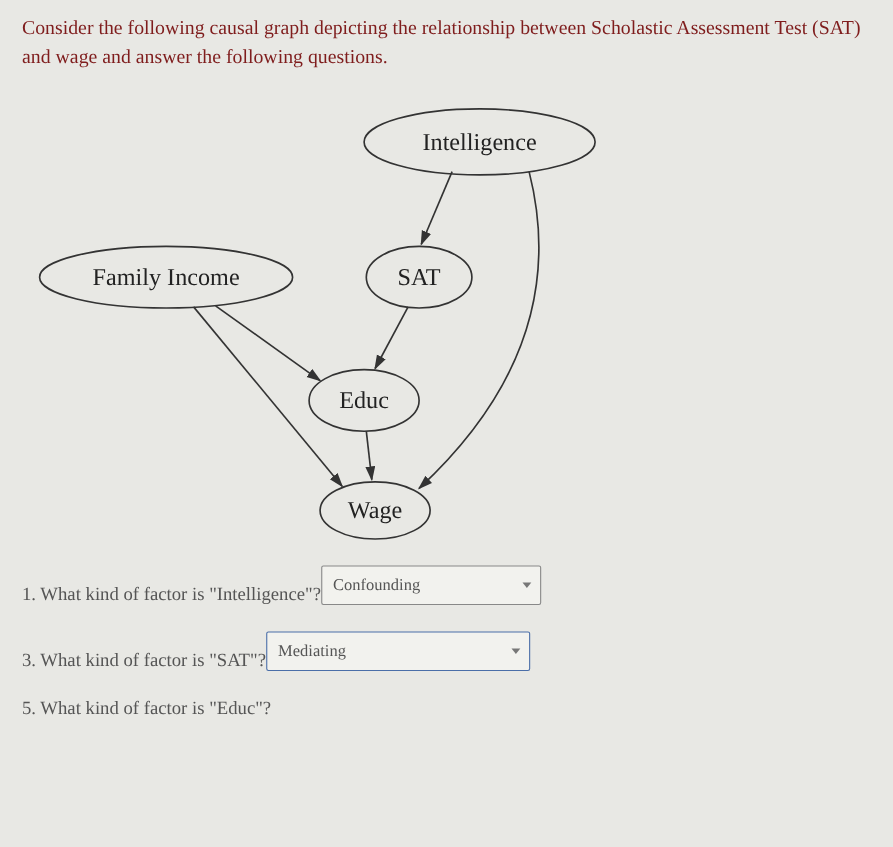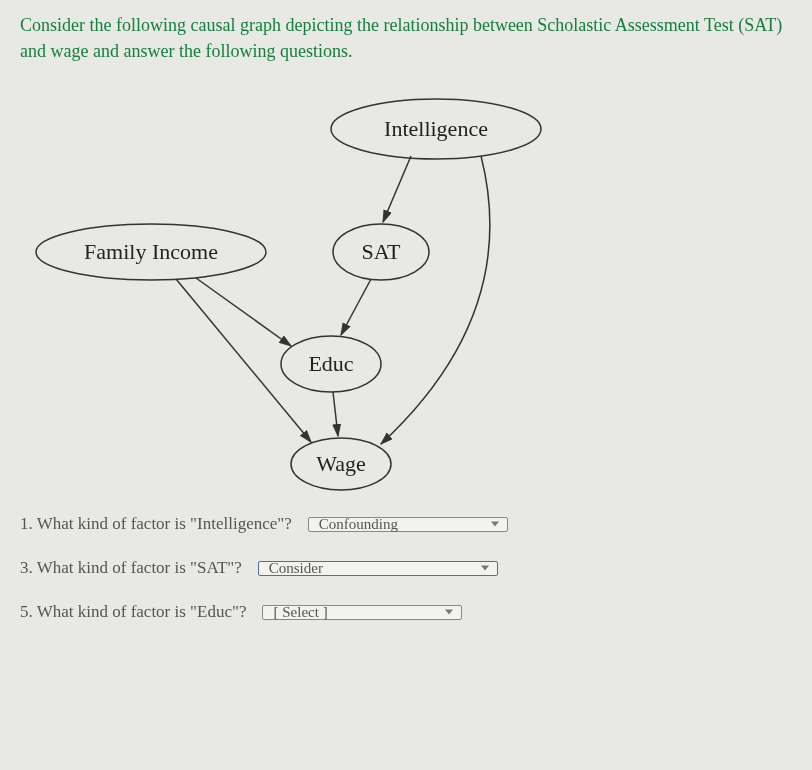--- a/index.html
+++ b/index.html
@@ -12,21 +12,21 @@
       background: #e8e8e4;
       width: 812px;
       height: 770px;
       padding: 12px 20px;
       color: #333;
       position: relative;
     }
     .prompt {
       font-size: 18px;
       line-height: 1.45;
-      color: #15803d;
+      color: #7f1d1d;
       margin-bottom: 30px;
     }
     .graph-area {
       position: relative;
       width: 100%;
       height: 400px;
       margin-bottom: 20px;
     }
     .graph-svg {
       position: absolute;
@@ -51,36 +51,36 @@
       fill: none;
     }
     .arrowhead {
       fill: #333;
     }
     .questions {
       margin-top: 10px;
     }
     .question-row {
       display: flex;
-      align-items: center;
+      align-items: flex-end;
       margin-bottom: 24px;
-      gap: 16px;
+      gap: 0;
     }
     .question-text {
       font-size: 17px;
       color: #555;
     }
     .select-box {
       border: 1px solid #888;
       background: #f2f2ee;
       padding: 4px 28px 4px 10px;
       font-size: 15px;
       color: #555;
       min-width: 200px;
-      height: 15px;
+      height: 36px;
       display: inline-flex;
       align-items: center;
       position: relative;
       border-radius: 2px;
     }
     .select-box.highlighted {
       border: 1.5px solid #4a6ea8;
       min-width: 240px;
     }
     .select-box::after {
@@ -136,19 +136,18 @@
   </svg>
 </div>
 
 <div class="questions">
   <div class="question-row">
     <span class="question-text">1. What kind of factor is "Intelligence"?</span>
     <span class="select-box">Confounding</span>
   </div>
   <div class="question-row">
     <span class="question-text">3. What kind of factor is "SAT"?</span>
-    <span class="select-box highlighted">Consider</span>
+    <span class="select-box highlighted">Mediating</span>
   </div>
   <div class="question-row">
     <span class="question-text">5. What kind of factor is "Educ"?</span>
-    <span class="select-box">[ Select ]</span>
   </div>
 </div>
 
 </body></html>

